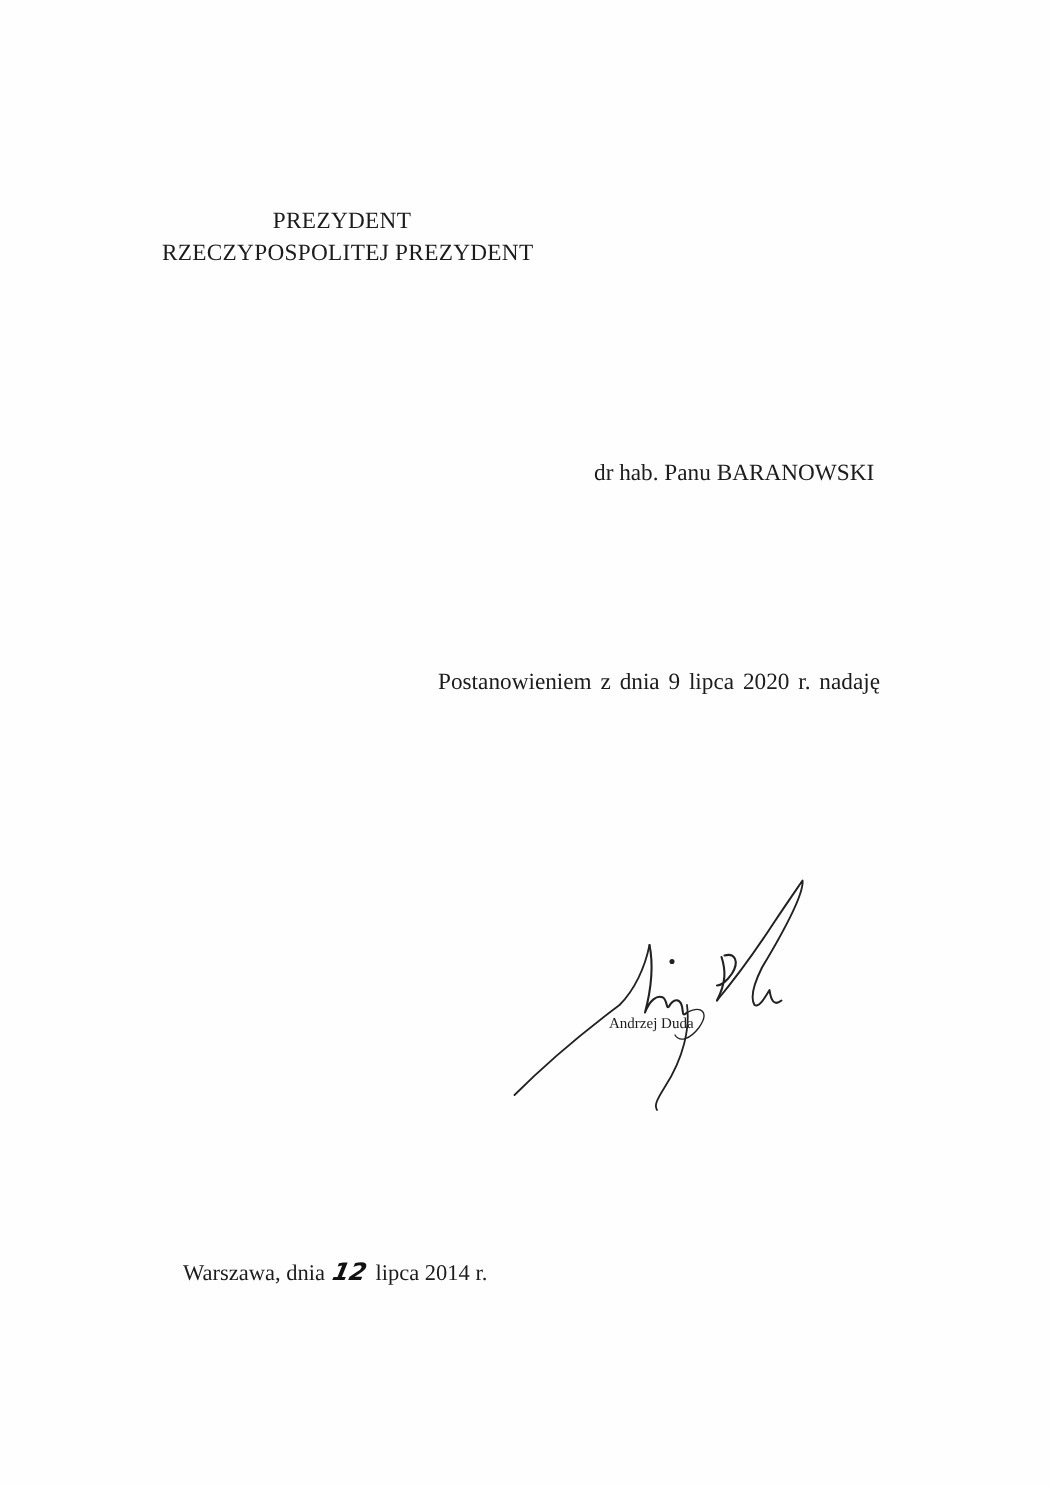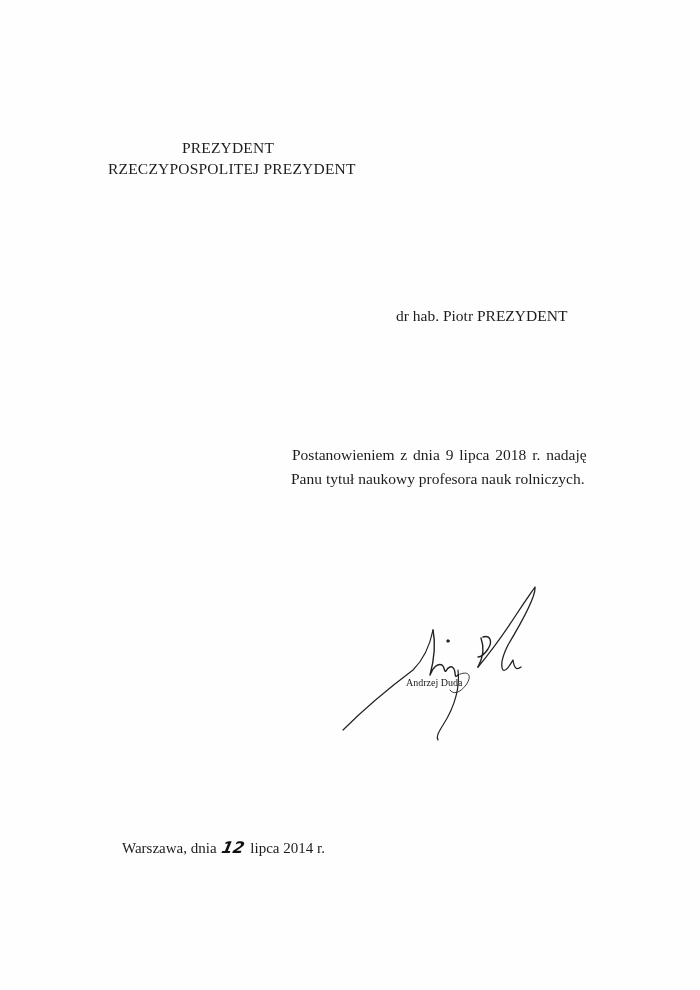--- a/index.html
+++ b/index.html
@@ -26,26 +26,25 @@
 <body>
 
 <div class="page">
 
   <div class="letterhead">
     <div>PREZYDENT</div>
     <div>RZECZYPOSPOLITEJ  PREZYDENT</div>
   </div>
 
   <div class="recipient">
-    <div>dr hab. Piotr PREZYDENT</div>
+    <div>dr hab. Panu BARANOWSKI</div>
   </div>
 
   <div class="body-text">
-    <div class="l1">Postanowieniem z dnia 9 lipca 2018 r. nadaję</div>
-    <div class="l2">Panu tytuł naukowy profesora nauk rolniczych.</div>
+    <div class="l1">Postanowieniem z dnia 9 lipca 2020 r. nadaję</div>
   </div>
 
   <svg class="signature" viewBox="0 0 220 170" xmlns="http://www.w3.org/2000/svg">
     <g fill="none" stroke="#222" stroke-linecap="round" stroke-linejoin="round">
 
       <path d="M5 155 C 30 130, 55 110, 75 95 C 85 85, 92 70, 95 55" stroke-width="1.2"></path>
 
       <path d="M95 55 C 98 70, 96 85, 92 100 M92 100 C 95 92, 100 88, 104 90 C 107 92, 106 98, 108 96 C 110 92, 114 90, 116 94 C 118 98, 116 104, 120 100" stroke-width="1.4"></path>
 
       <circle cx="110" cy="66" r="1.2" fill="#222"></circle>

